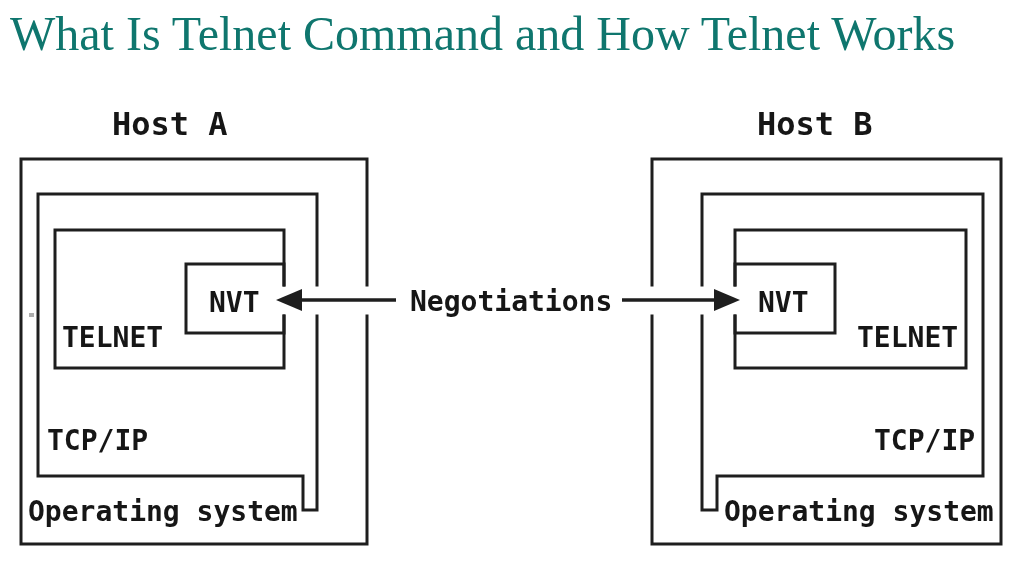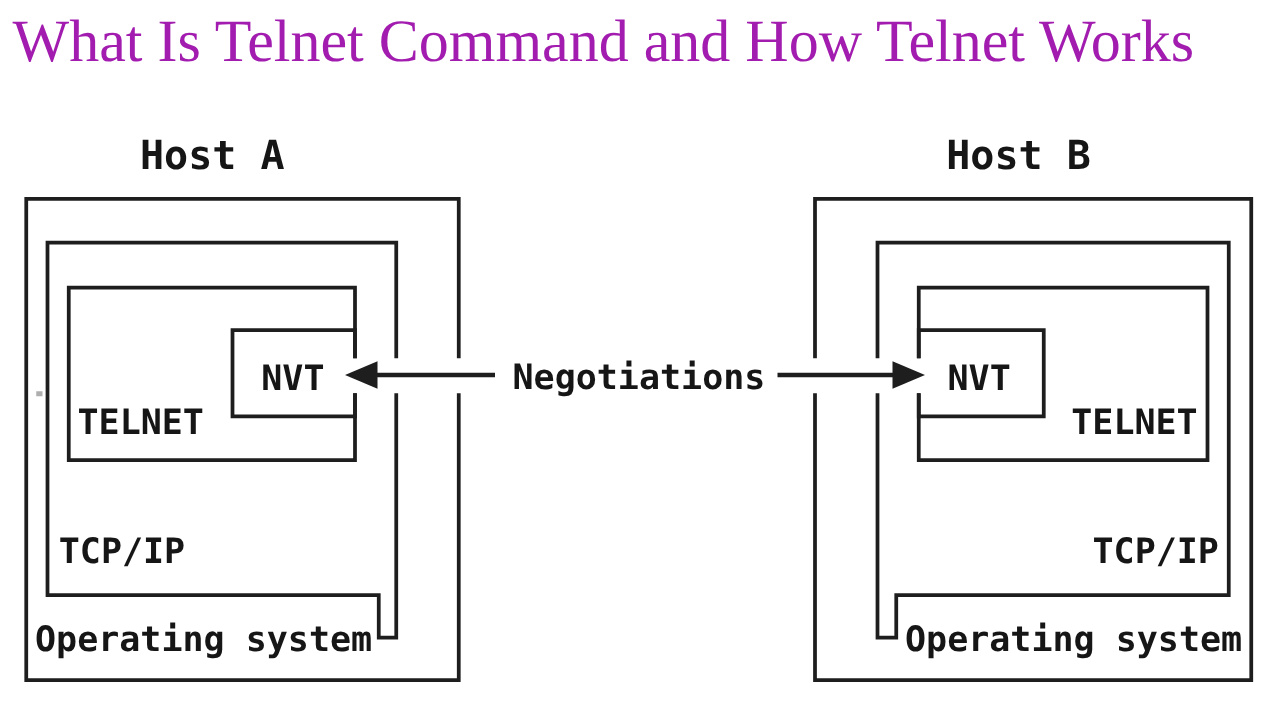--- a/index.html
+++ b/index.html
@@ -19,21 +19,21 @@
   .page-title {
     position: absolute;
     left: 10px;
     top: 10px;
     margin: 0;
     font-family: "Liberation Serif", serif;
     font-weight: 400;
     font-size: 48px;
     line-height: 1.0;
     letter-spacing: 0px;
-    color: #a21caf;
+    color: #0f766e;
     white-space: nowrap;
   }
   .diagram-svg {
     position: absolute;
     left: 0;
     top: 0;
   }
   .box-line {
     fill: none;
     stroke: #1e1e1e;

